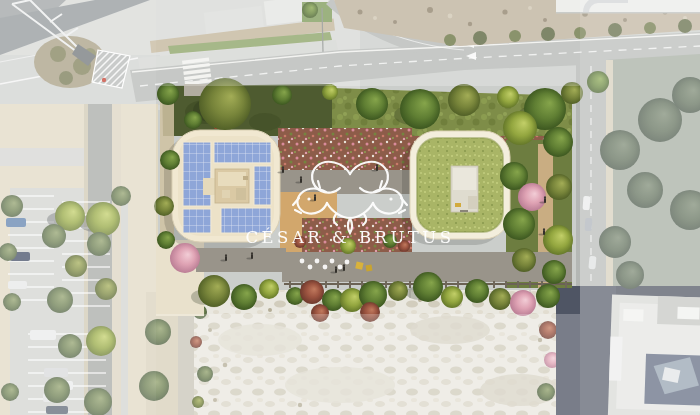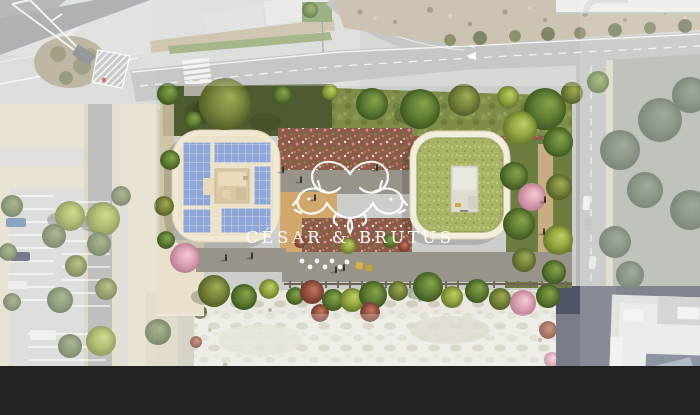--- a/index.html
+++ b/index.html
@@ -1,16 +1,16 @@
 <!DOCTYPE html>
 <html style="--c-watermark: #ffffff; --c-building_trim: #f1e8d1; --c-solar_panel: #8ea6d8; --c-green_roof: #a9b566; --c-lawn_dark: #4e5b30; --c-lawn_light: #7e8d48; --c-meadow: #8d5c49; --c-deck_tan: #d2a76c; --c-path_gray: #99948a; --c-path_sand: #c9ad82; --c-asphalt_dark: #454b58; --c-road_gray: #b4b7b4; --c-plaza_gray: #d7d8d5; --c-parking_sand: #e1d9c3; --c-gravel_white: #eae8e0; --c-rock_slope: #bdb09a;"><head>
 <meta charset="utf-8">
 <style>
   html,body{margin:0;padding:0;background:#222;}
-  .stage{position:relative;width:700px;height:366px;overflow:hidden;background:#cbcecb;
+  .stage{position:relative;width:700px;height:415px;overflow:hidden;background:#cbcecb;
          font-family:"DejaVu Serif", serif;}
   .stage svg{display:block;}
   text.brand{font-family:"DejaVu Serif", serif;font-size:16.5px;letter-spacing:3.5px;
              fill:var(--c-watermark,#fff);opacity:.96;}
 </style>
 </head>
 <body>
 
 <div class="stage">
 <svg width="700" height="415" viewBox="0 0 700 415">

